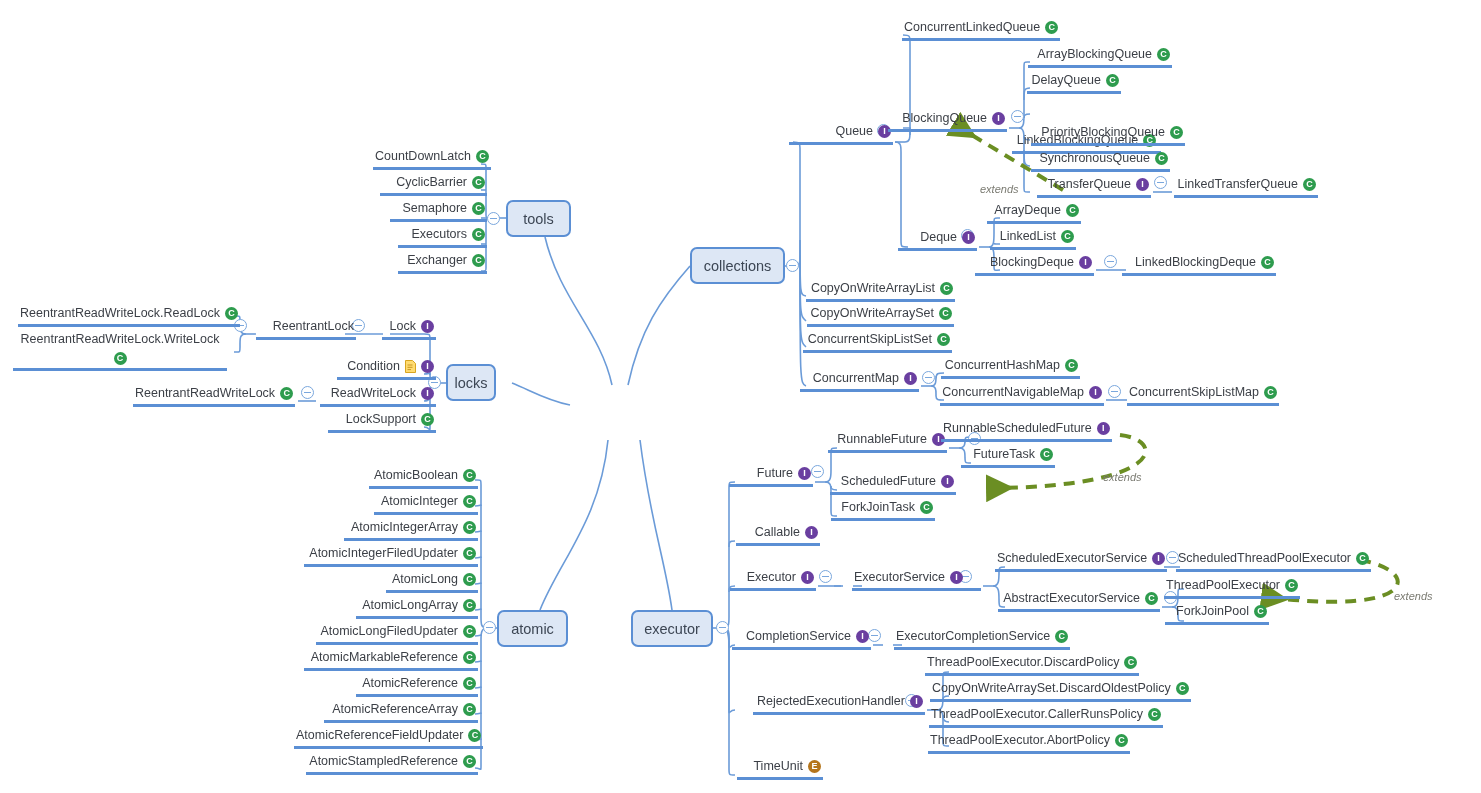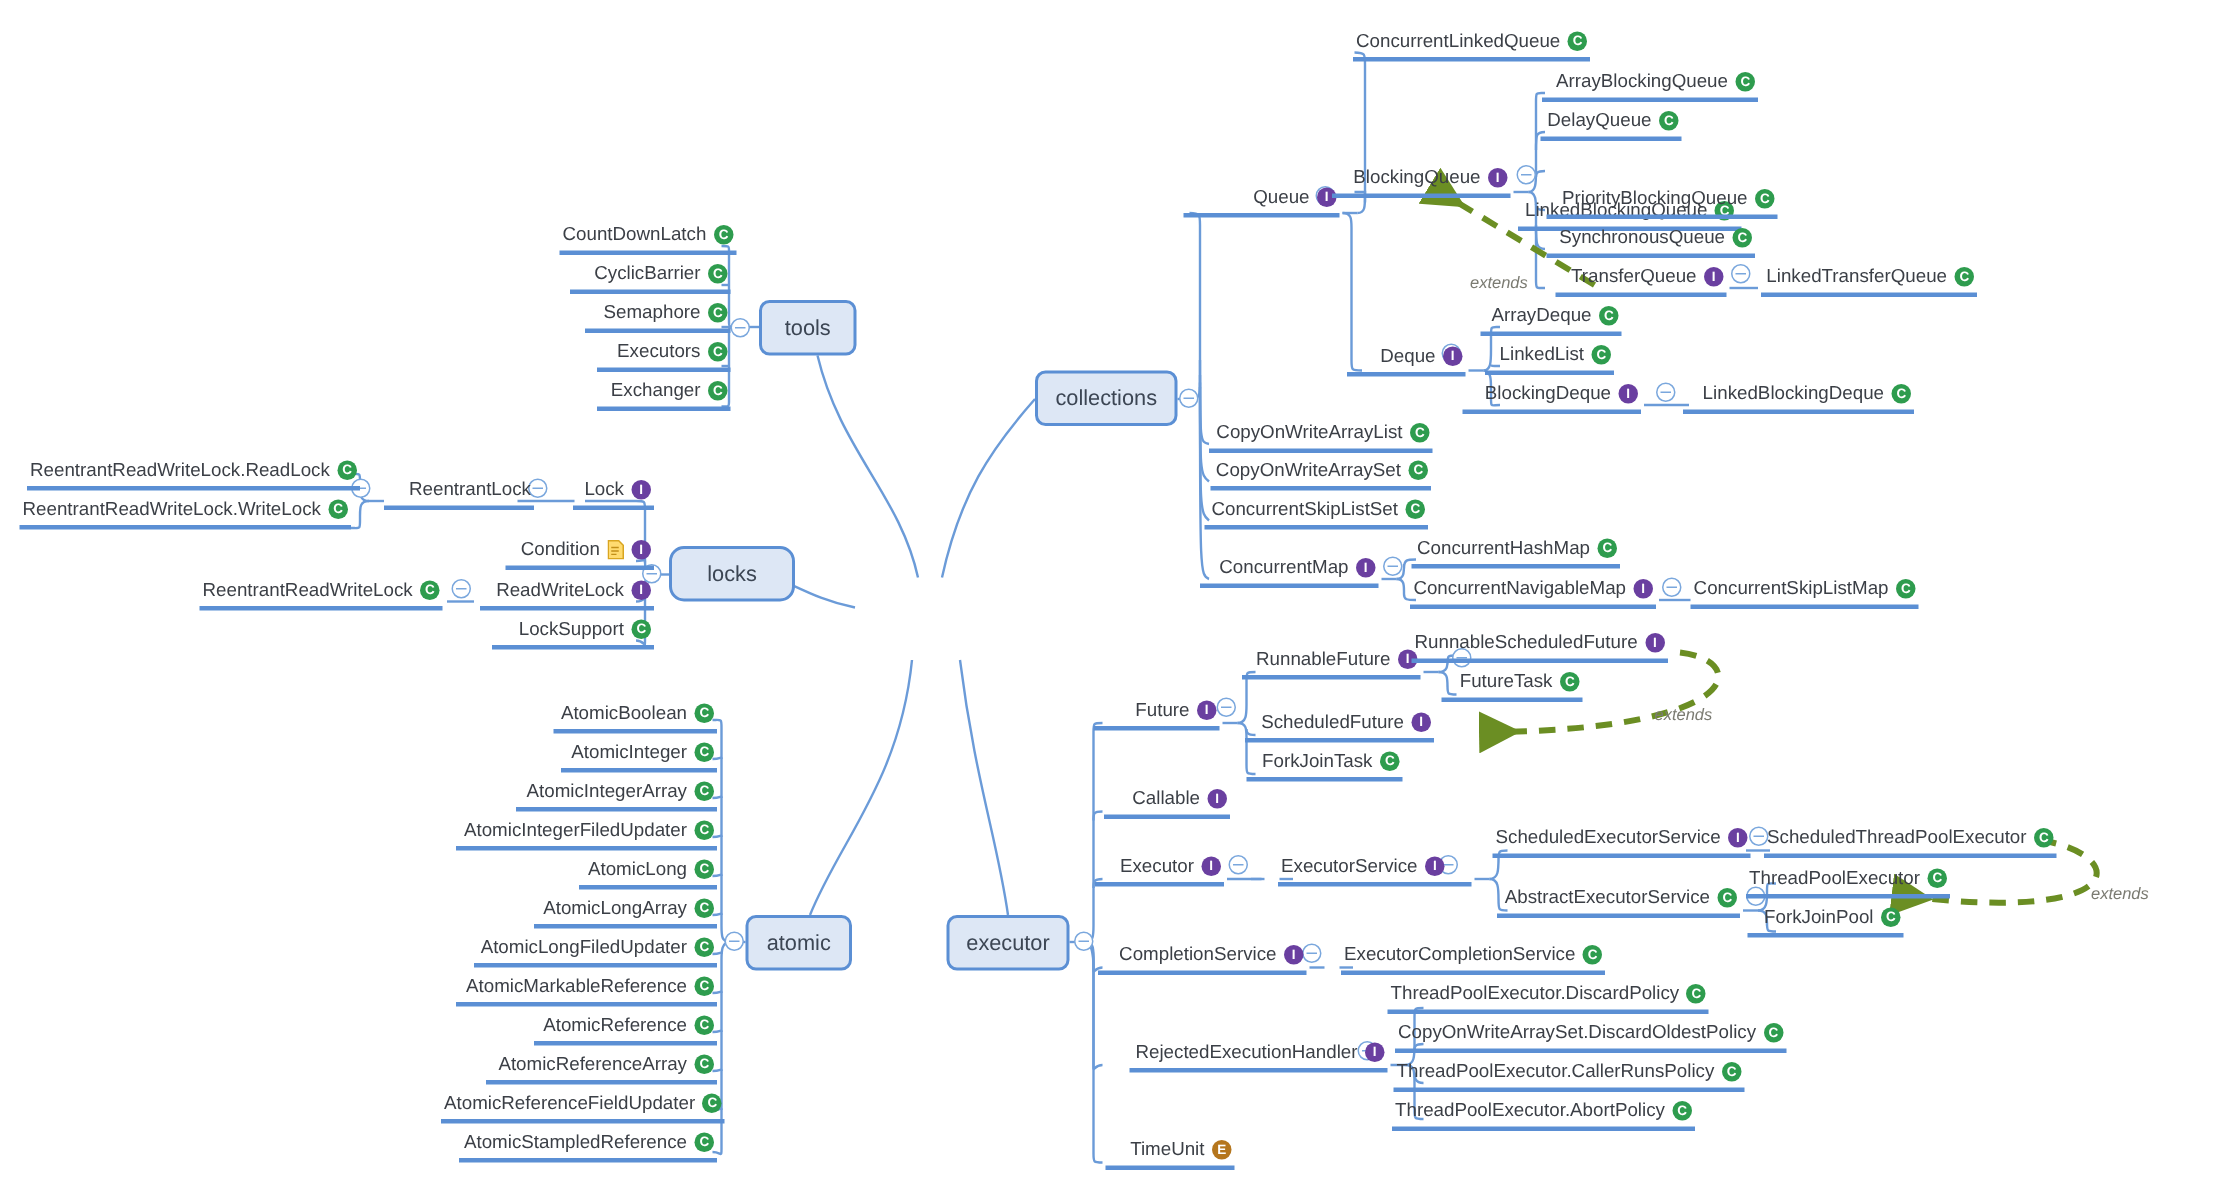--- a/index.html
+++ b/index.html
@@ -233,21 +233,21 @@
     </g>
   </svg>
 
 
   <div class="branch" style="left:506px;top:200px;width:65px;height:37px;">
     <span>tools</span>
   </div>
   <div class="branch" style="left:690px;top:247px;width:95px;height:37px;">
     <span>collections</span>
   </div>
-  <div class="branch" style="left:446px;top:364px;width:84px;height:37px;border-radius:10px;">
+  <div class="branch" style="left:446px;top:364px;width:50px;height:37px;">
     <span>locks</span>
   </div>
   <div class="branch" style="left:497px;top:610px;width:71px;height:37px;">
     <span>atomic</span>
   </div>
   <div class="branch" style="left:631px;top:610px;width:82px;height:37px;">
     <span>executor</span>
   </div>
 
   <div class="toggle" style="left:487px;top:212px;"></div>
@@ -387,21 +387,21 @@
         <span class="badge iface">I</span>
       </div>
       <div class="leaf" style="left: 1127px; top: 385px; min-width: 148px; justify-content: flex-end;">
         <span class="lbl">ConcurrentSkipListMap</span>
         <span class="badge cls">C</span>
       </div>
       <div class="leaf" style="left: 18px; top: 306px; min-width: 205px; justify-content: flex-end;">
         <span class="lbl">ReentrantReadWriteLock.ReadLock</span>
         <span class="badge cls">C</span>
       </div>
-      <div class="leaf" style="left: 13px; top: 332px; min-width: 210px; justify-content: flex-start;">
+      <div class="leaf" style="left: 13px; top: 332px; min-width: 210px; justify-content: flex-start; flex-direction: column;">
         <span class="lbl">ReentrantReadWriteLock.WriteLock</span>
         <span class="badge cls">C</span>
       </div>
       <div class="leaf" style="left: 256px; top: 319px; min-width: 96px; justify-content: flex-end;">
         <span class="lbl">ReentrantLock</span>
       </div>
       <div class="leaf" style="left: 382px; top: 319px; min-width: 50px; justify-content: flex-end;">
         <span class="lbl">Lock</span>
         <span class="badge iface">I</span>
       </div>

